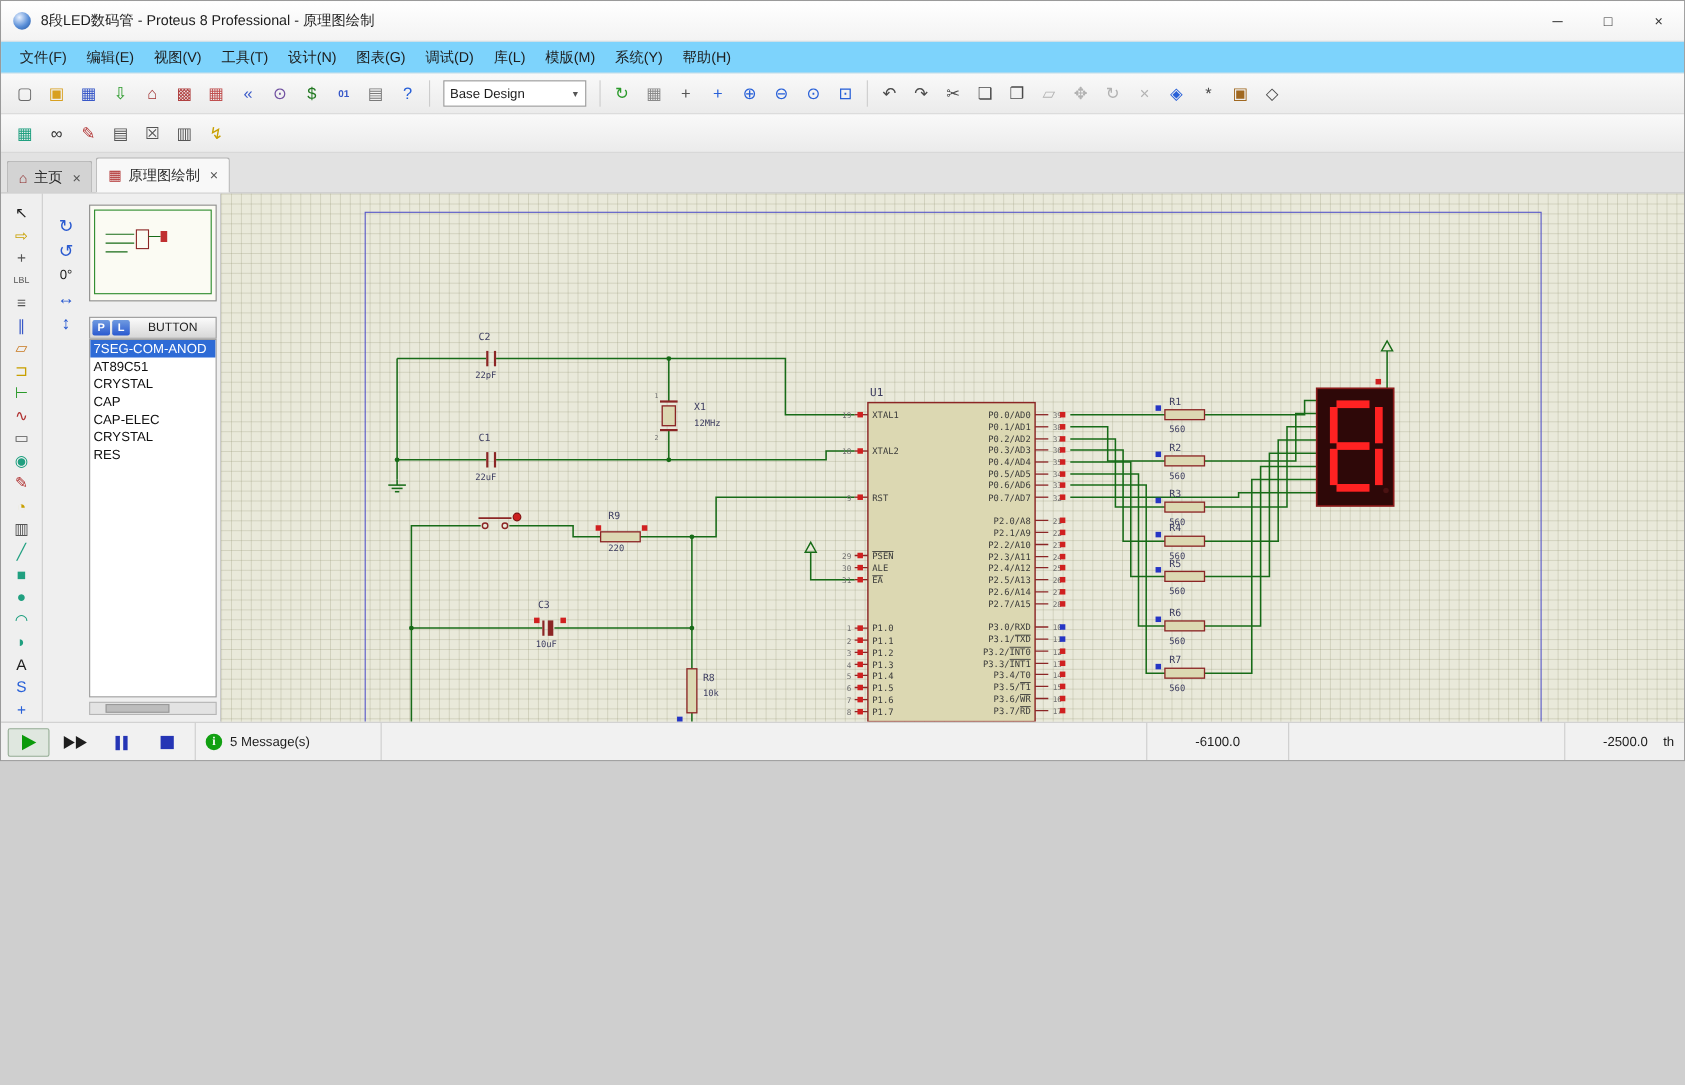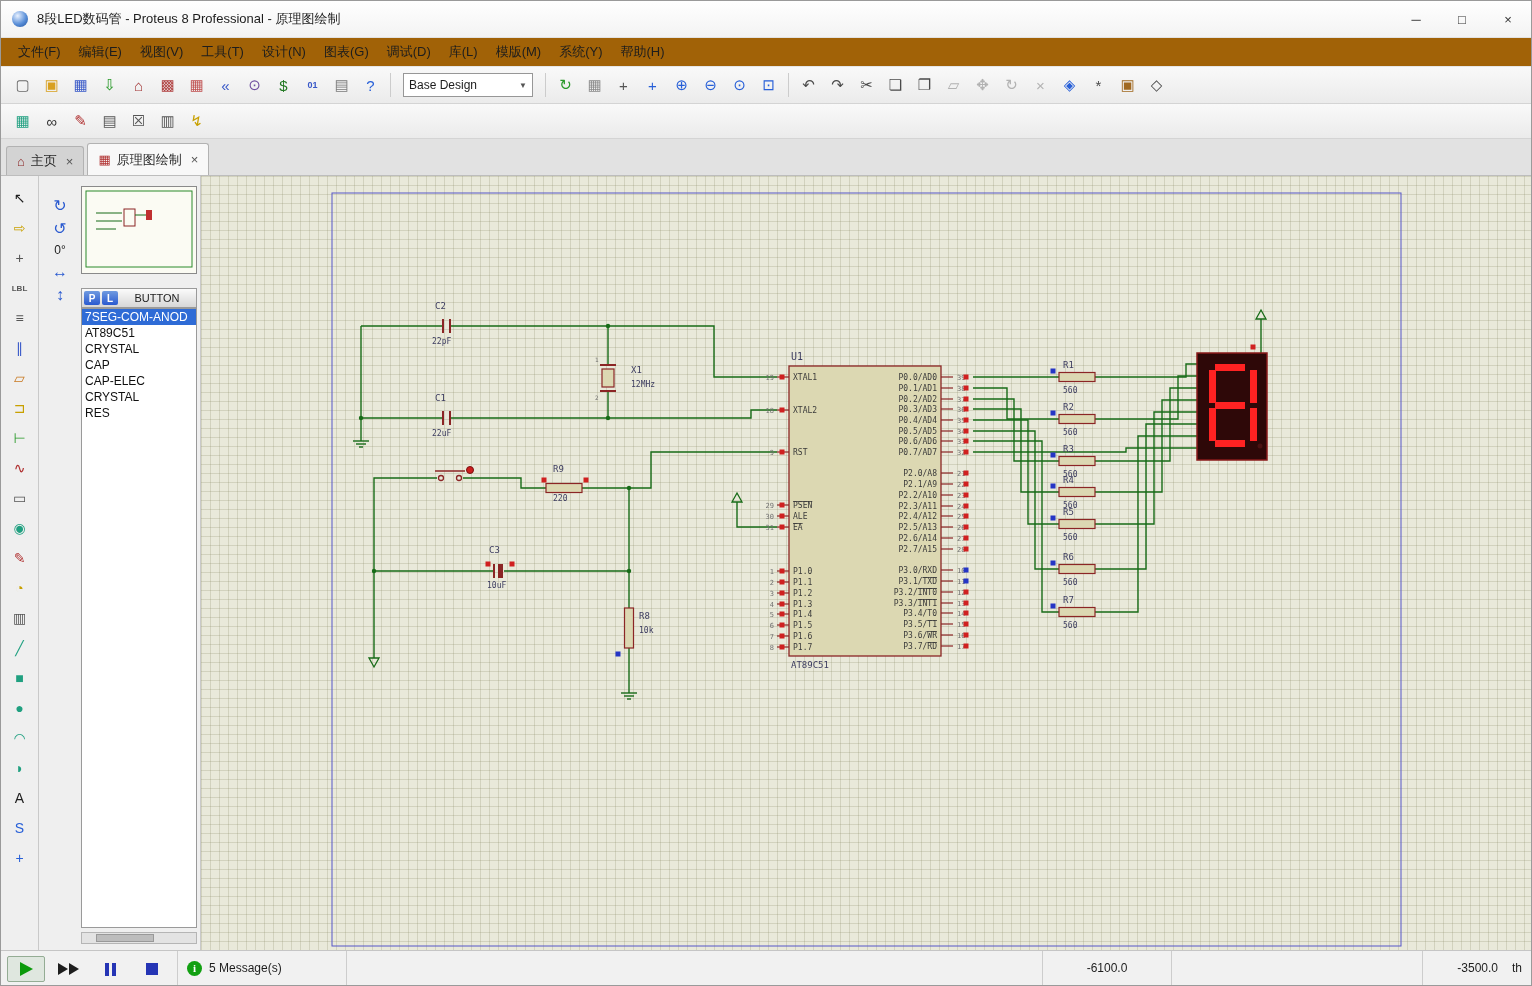--- a/index.html
+++ b/index.html
@@ -1,25 +1,25 @@
 <!DOCTYPE html>
 <html><head>
 <meta charset="utf-8">
 <style>
   html,body{margin:0;padding:0;}
   body{font-family:"Liberation Sans",sans-serif;background:#cfcfcf;}
-  #app{width:1532px;height:986px;background:#f0f0f0;position:relative;overflow:hidden;display:flex;flex-direction:column;box-sizing:border-box;border:1px solid #9a9a9a;}
+  #app{width:1532px;height:692px;background:#f0f0f0;position:relative;overflow:hidden;display:flex;flex-direction:column;box-sizing:border-box;border:1px solid #9a9a9a;}
 
   .titlebar{height:36px;background:linear-gradient(#ffffff,#f3f3f3);display:flex;align-items:center;border-bottom:1px solid #e2e2e2;flex:0 0 auto;}
   .app-icon{width:16px;height:16px;border-radius:50%;background:radial-gradient(circle at 35% 30%,#e8f1ff,#5a8fd8 55%,#1c4f9c);margin:0 9px 0 11px;flex:0 0 auto;}
   .title-text{font-size:13px;color:#1d1d1d;}
   .win-controls{margin-left:auto;display:flex;}
   .win-btn{width:46px;height:35px;display:flex;align-items:center;justify-content:center;font-size:13px;color:#333;}
 
-  .menubar{height:28px;background:#a16207;display:flex;align-items:center;padding-left:8px;border-bottom:1px solid #e6e6e6;flex:0 0 auto;}
+  .menubar{height:28px;background:#7dd3fc;display:flex;align-items:center;padding-left:8px;border-bottom:1px solid #e6e6e6;flex:0 0 auto;}
   .menu-item{padding:4px 9px;font-size:13px;color:#1d1d1d;}
 
   .toolbar{background:linear-gradient(#f9f9f9,#ebebeb);border-bottom:1px solid #d4d4d4;display:flex;align-items:center;padding:0 7px;flex:0 0 auto;}
   .toolbar.row1{height:36px;}
   .toolbar.row2{height:34px;}
   .grp{display:flex;align-items:center;}
   .tbi{width:25px;height:25px;display:inline-flex;align-items:center;justify-content:center;font-size:15px;border:1px solid transparent;border-radius:3px;margin:0 1px;cursor:default;}
   .tbi.tiny{font-size:9px;font-weight:bold;}
   .sep{width:1px;height:24px;background:#cccccc;margin:0 5px;}
   .combo{width:118px;height:22px;background:#ffffff;border:1px solid #979797;display:flex;align-items:center;font-size:12px;color:#1d1d1d;padding:0 5px;margin:0 7px;}
@@ -27,21 +27,21 @@
 
   .tabbar{height:36px;background:#e2e2e2;display:flex;align-items:flex-end;padding:0 5px;border-bottom:1px solid #bdbdbd;flex:0 0 auto;}
   .tab{height:29px;display:flex;align-items:center;padding:0 10px;background:#d3d3d3;border:1px solid #b2b2b2;border-bottom:none;border-radius:3px 3px 0 0;margin-right:3px;font-size:13px;color:#2a2a2a;box-sizing:border-box;}
   .tab.active{background:#f8f8f8;height:32px;}
   .tab .ticon{margin-right:6px;font-size:13px;}
   .tab .tclose{margin-left:9px;color:#555;font-size:13px;}
 
   .main{flex:1 1 auto;display:flex;min-height:0;}
   .toolstrip{width:38px;background:#efefef;border-right:1px solid #c9c9c9;display:flex;flex-direction:column;align-items:center;padding-top:8px;box-sizing:border-box;flex:0 0 auto;}
   .lsi{width:27px;height:26px;display:flex;align-items:center;justify-content:center;font-size:14px;border:1px solid transparent;border-radius:3px;margin-bottom:2px;cursor:default;}
-  .lsi.tiny{font-size:8px;font-weight:bold;}
+  .lsi.tiny{font-size:8px;font-weight:normal;}
 
   .leftpanel{width:162px;background:#efefef;border-right:1px solid #c9c9c9;position:relative;box-sizing:border-box;flex:0 0 auto;}
   .rotcol{position:absolute;left:3px;top:18px;width:36px;display:flex;flex-direction:column;align-items:center;}
   .rotbtn{width:24px;height:23px;display:flex;align-items:center;justify-content:center;font-size:16px;color:#2a5ad0;}
   .angle{font-size:12px;color:#1d1d1d;margin:3px 0;}
   .minimap{position:absolute;left:42px;top:10px;width:116px;height:88px;background:#fbfbf3;border:1px solid #8a8a8a;box-sizing:border-box;}
   .objheader{position:absolute;left:42px;top:112px;width:116px;height:20px;display:flex;align-items:center;background:linear-gradient(#fbfbfb,#d7d7d7);border:1px solid #9a9a9a;box-sizing:border-box;}
   .plbtn{width:16px;height:14px;background:linear-gradient(#6f9ae0,#2a5ad0);color:#fff;font-size:10px;font-weight:bold;display:flex;align-items:center;justify-content:center;border-radius:2px;margin-left:2px;}
   .objheader .hdrlabel{flex:1;text-align:center;font-size:11px;color:#1d1d1d;}
   .devlist{position:absolute;left:42px;top:132px;width:116px;bottom:22px;background:#ffffff;border:1px solid #9a9a9a;box-sizing:border-box;overflow:hidden;}
@@ -582,17 +582,17 @@
     <div class="seg" style="width:150px;">
       <div class="msgicon">i</div>
       <span>5 Message(s)</span>
     </div>
     <div class="spacer"></div>
     <div class="seg" style="border-left:1px solid #cdcdcd;min-width:110px;justify-content:center;text-align:right;">
       <span>-6100.0</span>
     </div>
     <div class="midgap"></div>
     <div class="seg" style="border-left:1px solid #cdcdcd;border-right:none;min-width:90px;justify-content:flex-end;gap:14px;">
-      <span>-3500.0</span>
+      <span>-2500.0</span>
       <span>th</span>
     </div>
   </div>
 </div>
 
 </body></html>

